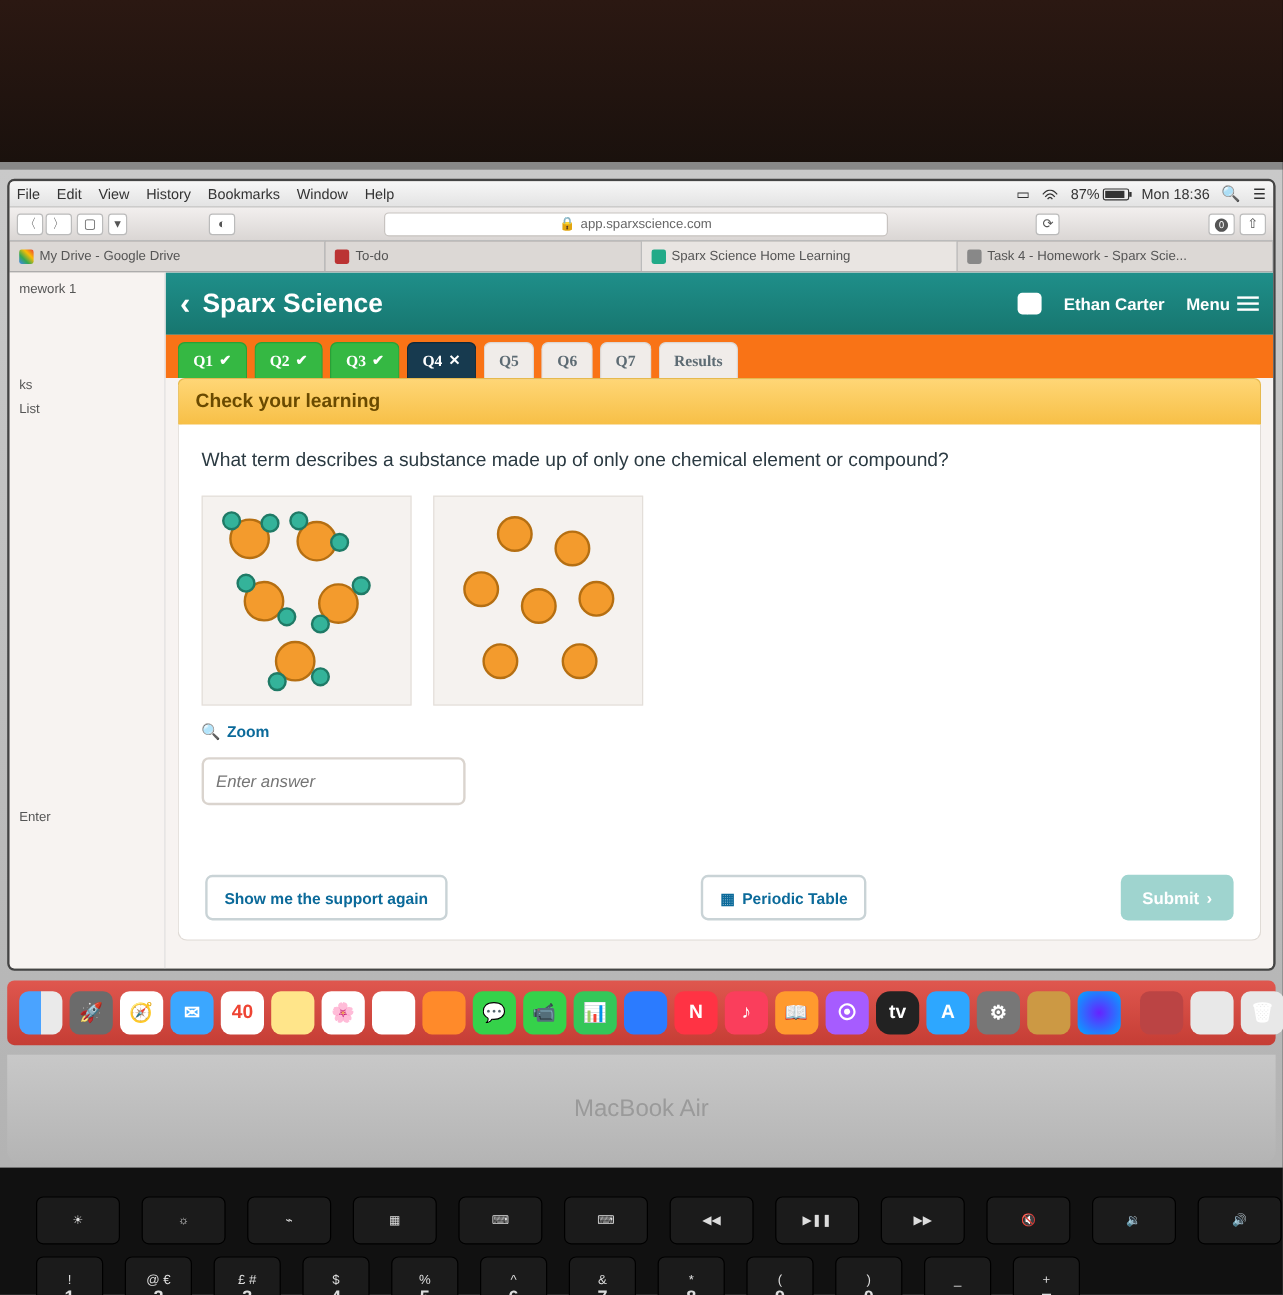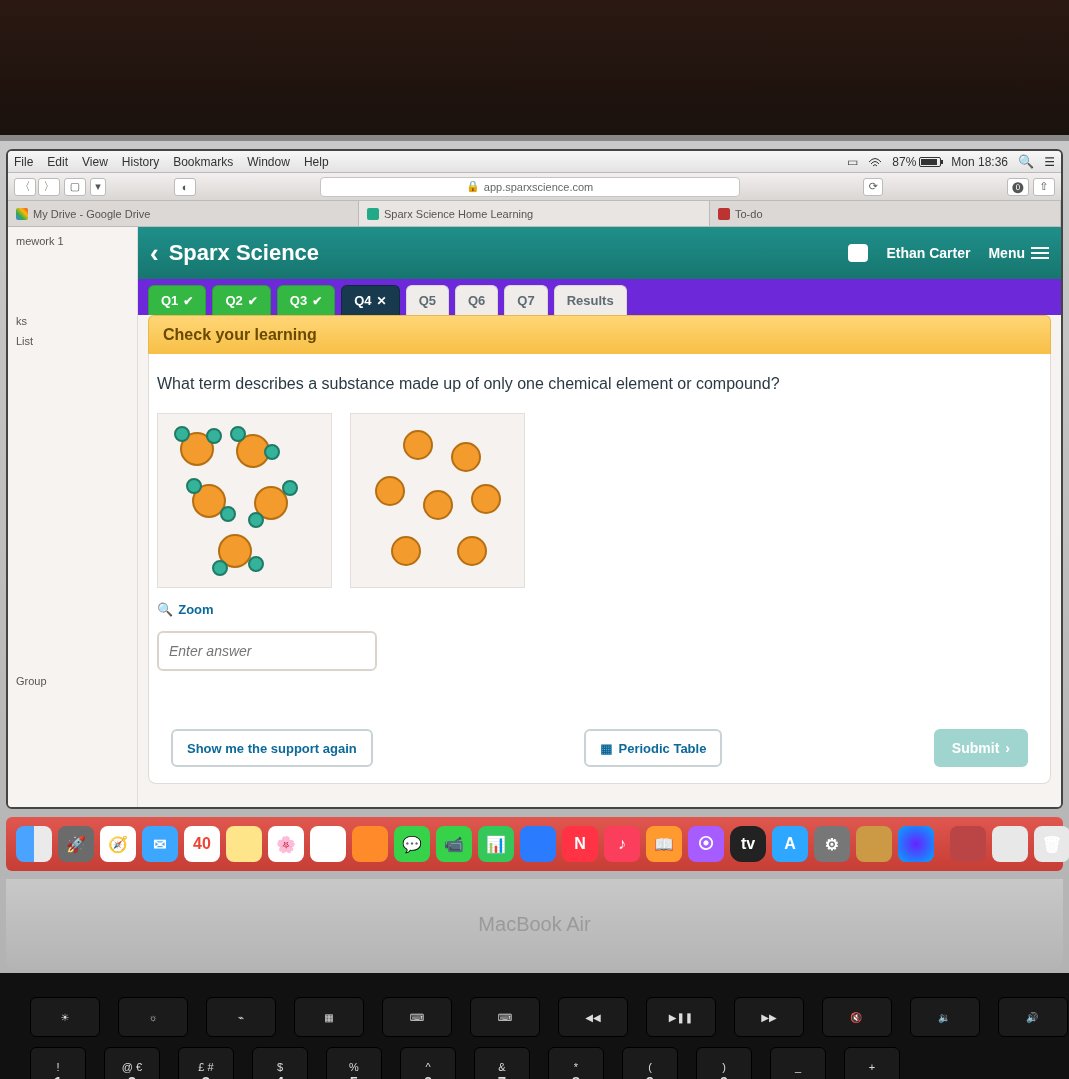--- a/index.html
+++ b/index.html
@@ -52,31 +52,31 @@
   .sparx-header { height:52px; background:linear-gradient(#1f8f8a,#17766f); color:#fff; display:flex; align-items:center; padding:0 12px; font-weight:700; }
   .sparx-header .back { font-size:26px; margin-right:10px; font-weight:900;}
   .sparx-header .title { font-size:22px; }
   .sparx-header .right { margin-left:auto; display:flex; align-items:center; gap:18px; font-size:14px; font-weight:600;}
   .chat-bubble { width:20px; height:18px; border-radius:4px; background:#fff; position:relative;}
   .chat-bubble::after{content:"";position:absolute;bottom:-4px;left:4px;border:4px solid transparent;border-top-color:#fff;}
   .menu-burger { display:flex; flex-direction:column; gap:3px; }
   .menu-burger span { width:18px; height:2px; background:#fff;}
 
   
-  .q-tabs { display:flex; gap:6px; padding:6px 10px 0 10px; background:#6d28d9;}
+  .q-tabs { display:flex; gap:6px; padding:6px 10px 0 10px; background:#f97316;font-family:Liberation Serif, serif;}
   .q-tab { height:30px; padding:0 12px; border-radius:6px 6px 0 0; display:flex; align-items:center; gap:5px; font-size:13px; font-weight:700; background:#f0ece9; color:#5d6b73; border:1px solid #dcd7d3; border-bottom:none;}
   .q-tab.done { background:#35b843; color:#fff; border-color:#2aa037;}
   .q-tab.current { background:#173a4f; color:#fff; border-color:#0f2a3b;}
   .q-tab .tick { font-size:12px;}
   .q-tab .cross { font-size:12px;}
   .q-tab.results { font-weight:700; }
 
   
   .cyl { margin:0 10px; background:linear-gradient(#ffd676,#f7bf46); color:#6a4a00; font-weight:800; font-size:16px; padding:10px 14px; border-radius:6px 6px 0 0; border:1px solid #e6b94d; border-bottom:none;}
-  .question-card { margin:0 10px 10px 10px; background:#fff; border:1px solid #e0dbd6; border-top:none; border-radius:0 0 8px 8px; padding:18px 22px 16px 8px; min-height:430px; position:relative;}
+  .question-card { margin:0 10px 10px 10px; background:#fff; border:1px solid #e0dbd6; border-top:none; border-radius:0 0 8px 8px; padding:18px 22px 16px 19px; min-height:430px; position:relative;}
   .q-text { font-size:16px; color:#2b3a42; margin-bottom:18px; line-height:1.45;}
   .imgs { display:flex; gap:18px; }
   .img-box { width:175px; height:175px; background:#f5f2ef; border:1px solid #e3ded9; position:relative;}
   .atom { position:absolute; border-radius:50%; }
   .orange-big { width:34px; height:34px; background:#f39b2d; border:2px solid #b56f12;}
   .green-small { width:16px; height:16px; background:#34b39a; border:2px solid #1f7a66;}
   .orange-med { width:30px; height:30px; background:#f39b2d; border:2px solid #b56f12;}
 
   .zoom-link { margin-top:14px; color:#0b6a9a; font-weight:700; font-size:13px; display:flex; align-items:center; gap:5px;}
   .zoom-link .mag { font-size:13px;}
@@ -177,37 +177,41 @@
         <div class="sf-btn">⓿</div>
         <div class="sf-btn">⇧</div>
       </div>
     </div>
 
     <div class="safari-tabs">
       <div class="sf-tab dim">
           <span class="favicon fav-drive"></span>
           <span>My Drive - Google Drive</span>
         </div>
+      <div class="sf-tab dim">
+          <span class="favicon fav-todo"></span>
+          <span>To-do</span>
+        </div>
       <div class="sf-tab">
           <span class="favicon fav-sparx"></span>
           <span>Sparx Science Home Learning</span>
         </div>
       <div class="sf-tab dim">
-          <span class="favicon fav-todo"></span>
-          <span>To-do</span>
+          <span class="favicon fav-hw"></span>
+          <span>Task 4 - Homework - Sparx Scie...</span>
         </div>
     </div>
 
     <div class="sidebar-sliver">
       <div style="margin-top:-26px">mework 1</div>
       <div style="height:60px"></div>
       <div>ks</div>
       <div>List</div>
       <div style="height:320px"></div>
-      <div>Group</div>
+      <div>Enter</div>
     </div>
 
     <div class="content-area">
       <div class="sparx-header">
         <span class="back">‹</span>
         <span class="title">Sparx Science</span>
         <div class="right">
           <span class="chat-bubble"></span>
           <span>Ethan Carter</span>
           <span style="display:flex;align-items:center;gap:6px">

